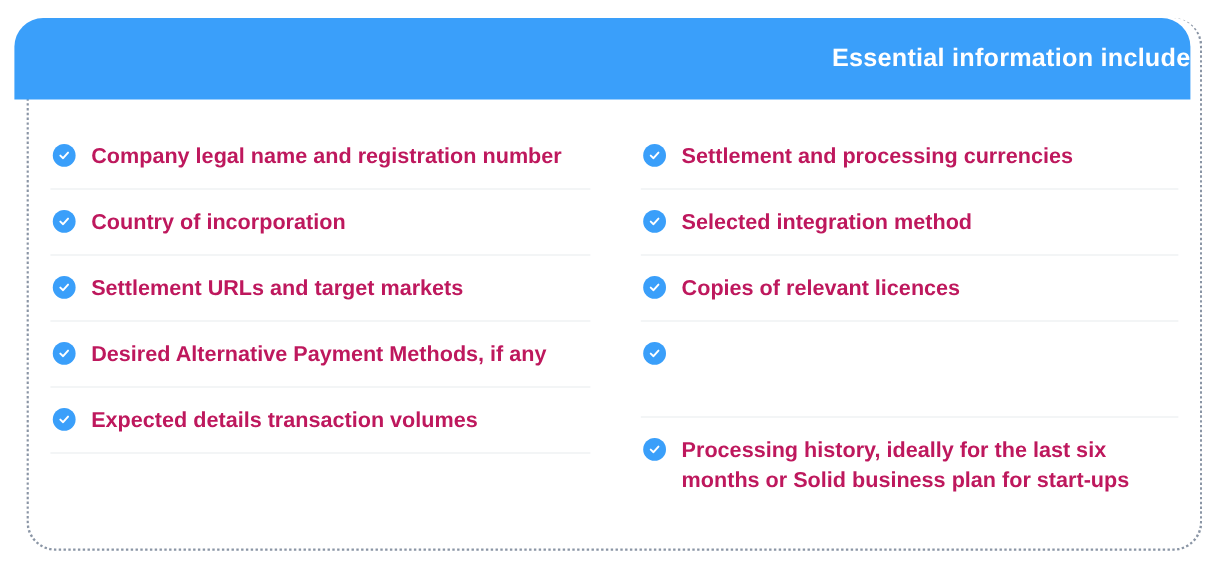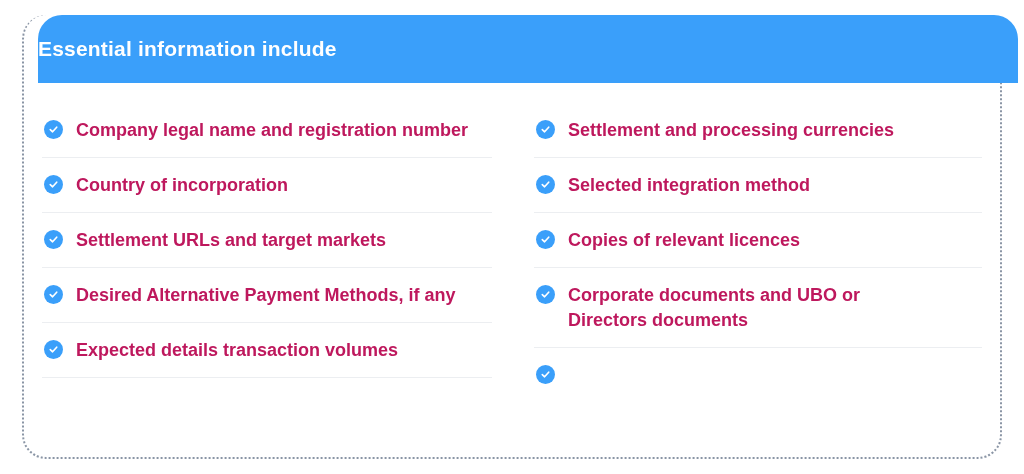--- a/index.html
+++ b/index.html
@@ -3,23 +3,23 @@
   <meta charset="utf-8">
   <style>
     html, body { margin:0; padding:0; background:#ffffff; }
     body { width:1024px; height:474px; position:relative; font-family:"Liberation Sans", sans-serif; overflow:hidden; }
     .card {
       position:absolute; left:22px; top:15px; width:980px; height:444px;
       border:2px dotted #8a95a5; border-top:none; border-radius:24px;
       box-sizing:border-box; background:#fff;
     }
     .header {
-      position:absolute; left:38px; top:15px; width:980px; height:68px;
+      position:absolute; left:12px; top:15px; width:980px; height:68px;
       background:#3a9ffa; border-radius:24px 24px 0 0;
-      display:flex; align-items:center; justify-content:flex-start;
+      display:flex; align-items:center; justify-content:flex-end;
     }
     .header-title { color:#fff; font-size:21px; font-weight:bold; letter-spacing:0.2px; }
     .col { position:absolute; top:103px; }
     .col.left { left:42px; width:450px; }
     .col.right { left:534px; width:448px; }
     .item {
       display:flex; align-items:flex-start; border-bottom:1px solid #eceef1;
       box-sizing:border-box; padding-top:15px;
     }
     .item.last { border-bottom:none; }
@@ -106,22 +106,22 @@
         </svg>
       </span>
     <span class="label">Copies of relevant licences</span>
   </div>
   <div class="item" style="height:80px">
     <span class="check">
         <svg viewBox="0 0 12 12">
           <path d="M2.5 6.2 L5 8.5 L9.5 3.5" stroke="#fff" stroke-width="1.8" fill="none" stroke-linecap="round" stroke-linejoin="round"></path>
         </svg>
       </span>
-    <span class="label" style="width:320px">Corporate documents and UBO or Directors documents</span>
   </div>
   <div class="item last" style="height:80px">
     <span class="check">
         <svg viewBox="0 0 12 12">
           <path d="M2.5 6.2 L5 8.5 L9.5 3.5" stroke="#fff" stroke-width="1.8" fill="none" stroke-linecap="round" stroke-linejoin="round"></path>
         </svg>
       </span>
+    <span class="label" style="width:400px">Processing history, ideally for the last six months or Solid business plan for start-ups</span>
   </div>
 </div>
 
 </body></html>

